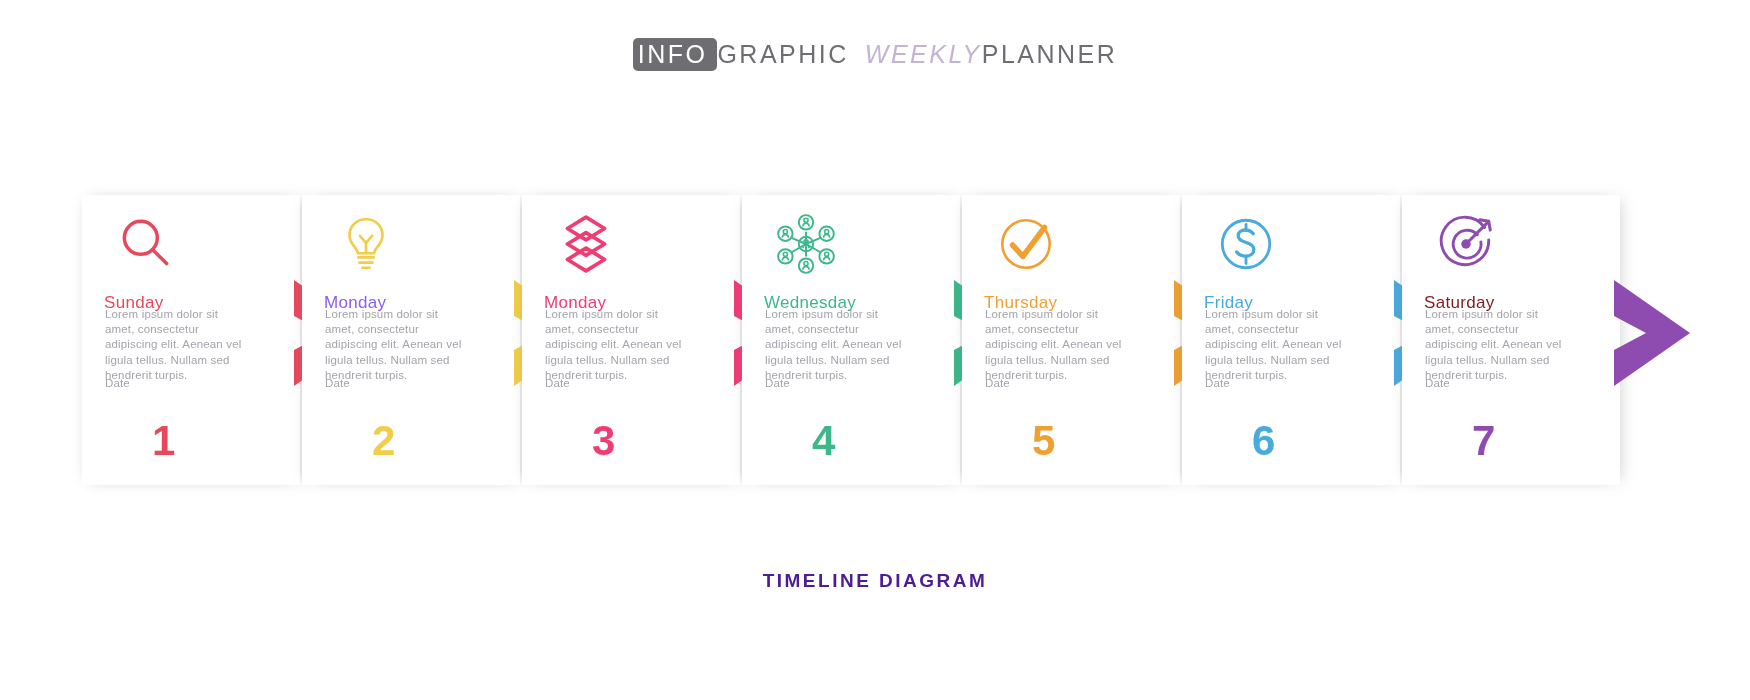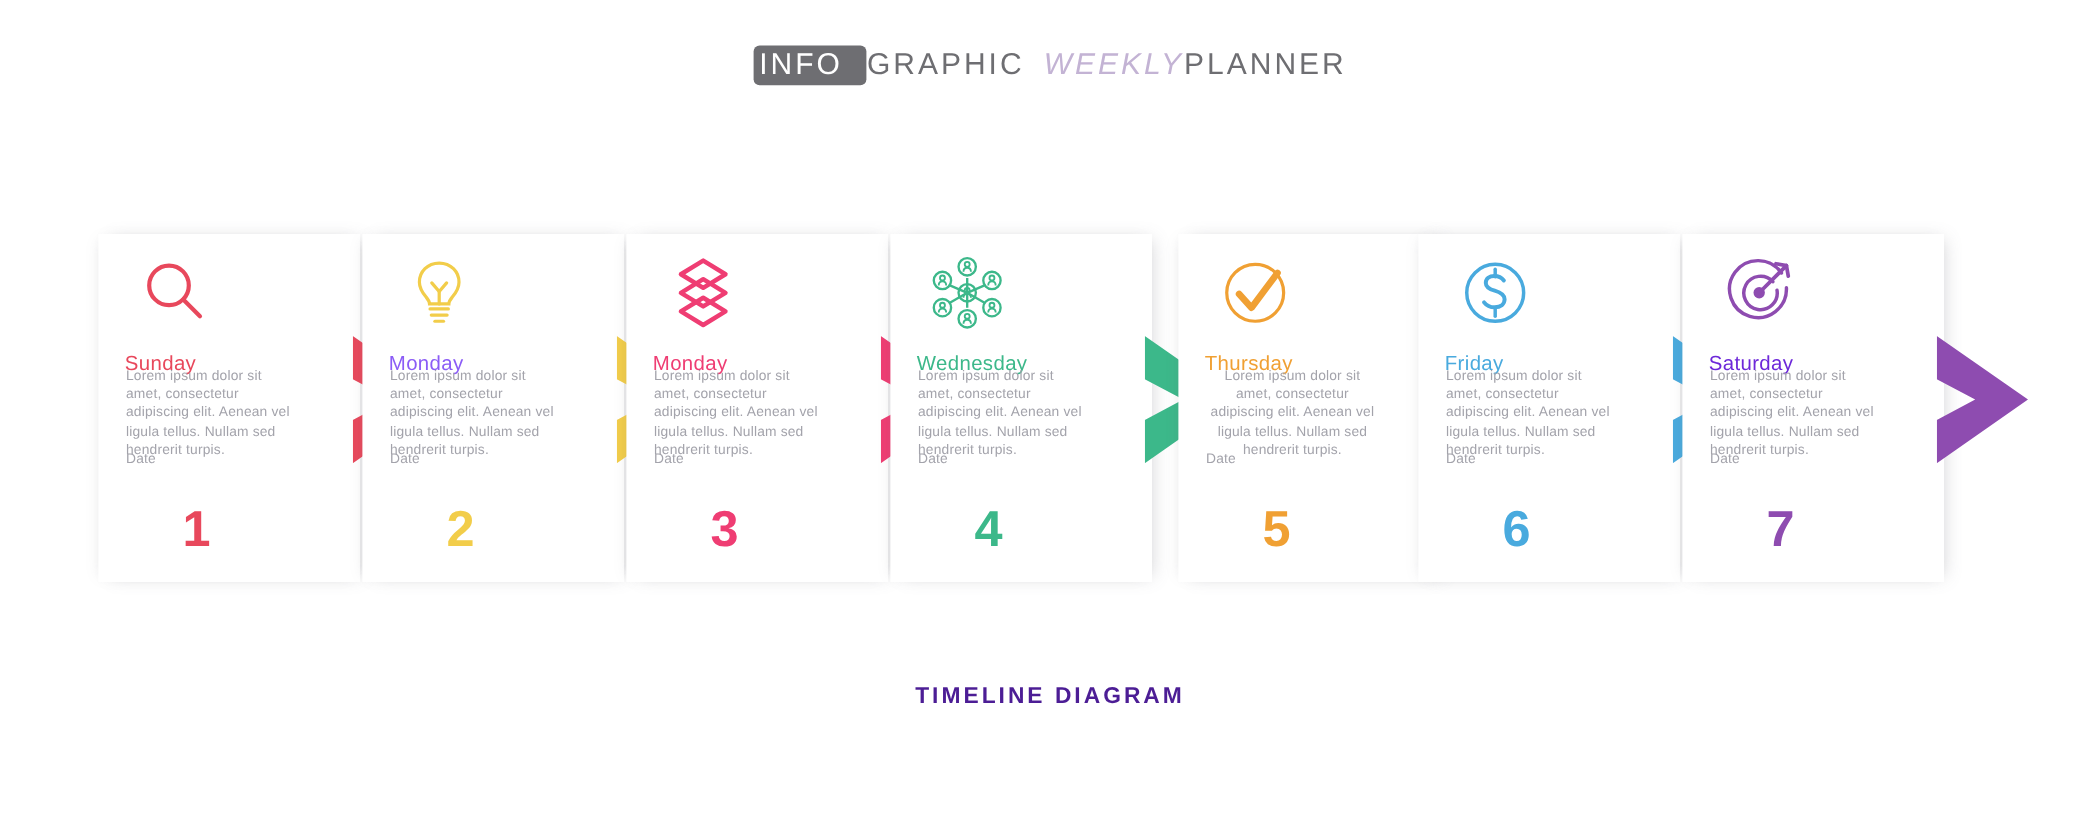--- a/index.html
+++ b/index.html
@@ -18,21 +18,21 @@
     white-space:nowrap;
   }
   .title-wrap span{
     font-size:25px;
     letter-spacing:2.5px;
     vertical-align:middle;
   }
   .t-info{
     background:#6e6e72;
     color:#ffffff;
-    padding:2px 20px 3px 5px;
+    padding:2px 10px 3px 5px;
     border-radius:5px;
     font-weight:400;
   }
   .t-graphic{color:#6e6e72;}
   .t-weekly{
     color:#c3b3d4;
     font-style:italic;
     margin-left:16px;
   }
   .t-planner{color:#6e6e72;}
@@ -244,21 +244,21 @@
       <div class="date">Date</div>
       <div class="num" style="color:#3cb88a">4</div>
     </div>
     <div class="arrow">
         <svg viewBox="0 0 76 106" preserveAspectRatio="none">
     <path d="M0 0 L40 53 L0 106 L0 74 L16 53 L0 32 Z" fill="#ffffff" opacity="0"></path>
     <path d="M0 0 L76 53 L0 106 L0 70 L32 53 L0 36 Z" fill="#3cb88a"></path>
   </svg>
       </div>
   </div>
-    <div class="step" style="left: 982px; text-align: center;">
+    <div class="step" style="left: 962px;">
     <div class="card">
       <div class="icon-box">
           <svg viewBox="0 0 64 64" fill="none" stroke="#f0a033" stroke-width="2.6" stroke-linecap="round">
         <circle cx="32" cy="32" r="23"></circle>
         <path d="M19 33 L29 44 L50 16" stroke-width="5.4" stroke-linejoin="round"></path>
           </svg>
         </div>
       <div class="day" style="color:#f0a033">Thursday</div>
       <div class="desc">Lorem ipsum dolor sit amet, consectetur adipiscing elit. Aenean vel ligula tellus. Nullam sed hendrerit turpis.</div>
       <div class="date">Date</div>
@@ -297,21 +297,21 @@
     <div class="card">
       <div class="icon-box">
           <svg viewBox="0 0 64 64" fill="none" stroke="#8e4cb0" stroke-width="2.8" stroke-linecap="round">
         <path d="M50 16a23 23 0 1 0 4 12" stroke-width="2.8"></path>
         <path d="M43 23a13.5 13.5 0 1 0 3.4 7" stroke-width="2.8"></path>
         <circle cx="32" cy="32" r="4.6" fill="#8e4cb0" stroke="none"></circle>
         <line x1="32" y1="32" x2="54" y2="10" stroke-width="3"></line>
         <path d="M45.5 8.5 L54 10 L55.5 18.5" stroke-width="3" stroke-linejoin="round"></path>
           </svg>
         </div>
-      <div class="day" style="color:#6d28d9">Saturday</div>
+      <div class="day" style="color:#7f1d1d">Saturday</div>
       <div class="desc">Lorem ipsum dolor sit amet, consectetur adipiscing elit. Aenean vel ligula tellus. Nullam sed hendrerit turpis.</div>
       <div class="date">Date</div>
       <div class="num" style="color:#8e4cb0">7</div>
     </div>
     <div class="arrow">
         <svg viewBox="0 0 76 106" preserveAspectRatio="none">
     <path d="M0 0 L40 53 L0 106 L0 74 L16 53 L0 32 Z" fill="#ffffff" opacity="0"></path>
     <path d="M0 0 L76 53 L0 106 L0 70 L32 53 L0 36 Z" fill="#8e4cb0"></path>
   </svg>
       </div>

